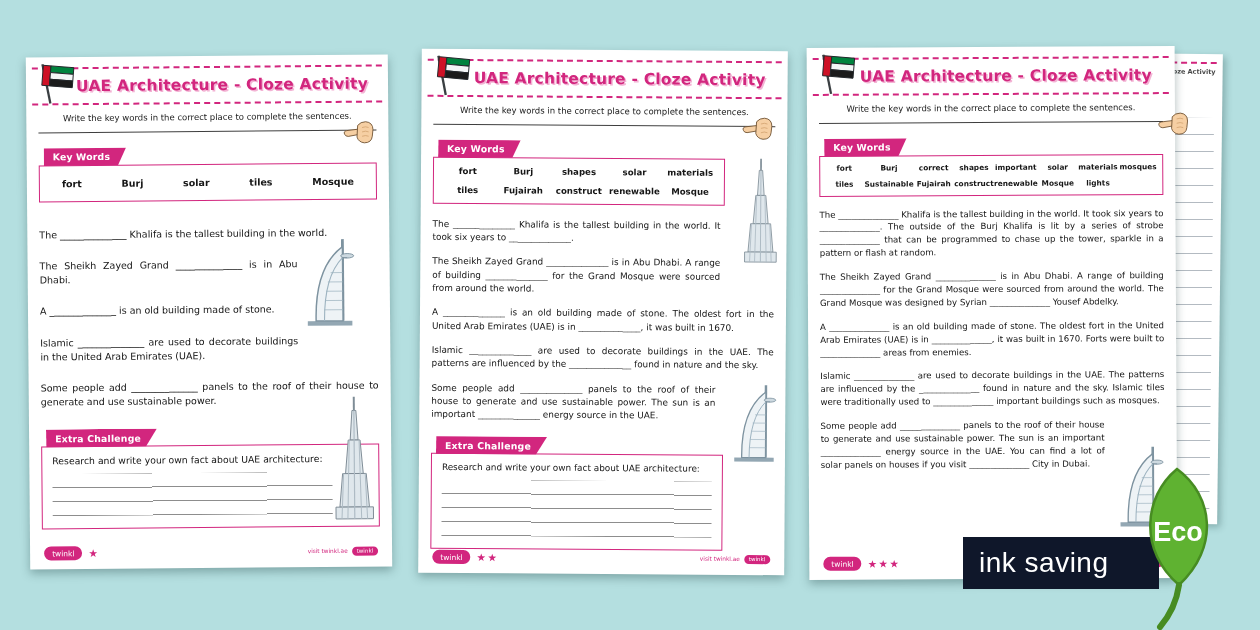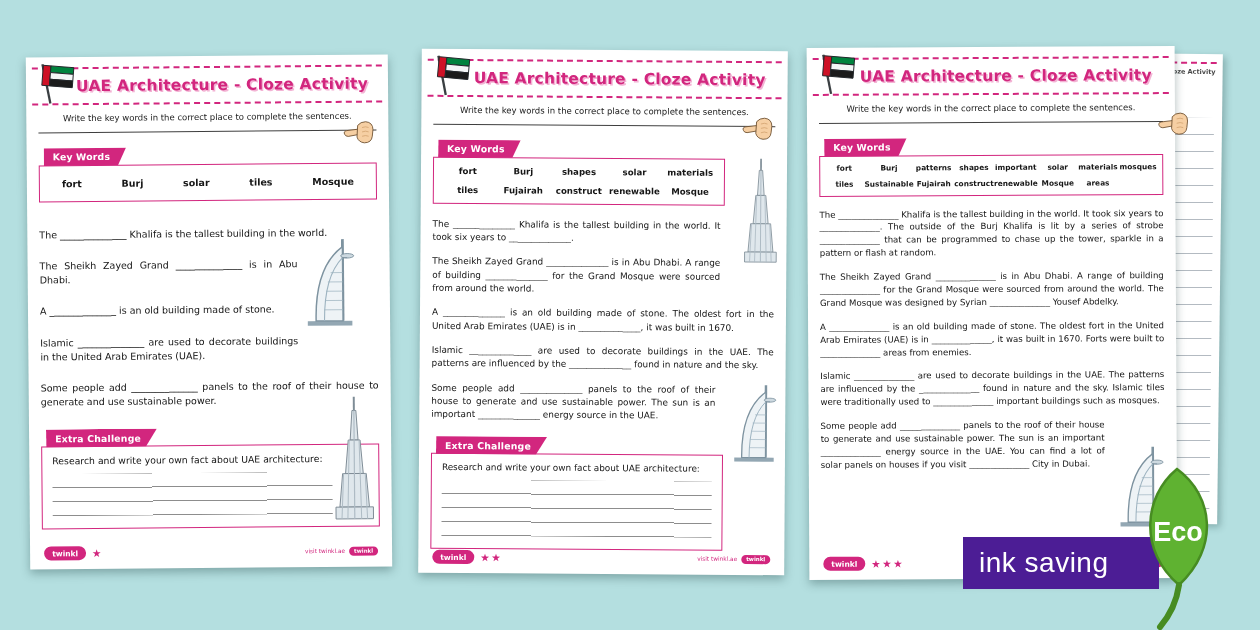--- a/index.html
+++ b/index.html
@@ -72,35 +72,35 @@
   .ec-box { padding:8px 10px 12px; }
   .ec-prompt { font-size:9.3px; color:#141414; }
   .s2 .ec-prompt { font-size:8.9px; }
   .write-lines { margin-top:8px; background:repeating-linear-gradient(to bottom, transparent 0 13px, #8d8d8d 13px 14px); }
   .s1 .write-lines { height:42px; margin-right:36px; }
   .s2 .write-lines { height:56px; }
   .s2 .ec-box { margin-right:50px; }
 
   .foot { position:absolute; left:14px; right:14px; bottom:9px; display:flex; justify-content:space-between; align-items:center; z-index:3; }
   .foot-left, .foot-right { display:flex; align-items:center; }
-  .logo { background:#d2267e; color:#fff; font-weight:bold; font-size:7.5px; padding:2.5px 8px; border-radius:9px; }
+  .logo { background:#d2267e; color:#fff; font-weight:normal; font-size:7.5px; padding:2.5px 8px; border-radius:9px; }
   .logo.small { font-size:5.5px; padding:1.5px 5px; }
   .stars { color:#d2267e; font-size:10.5px; margin-left:6px; letter-spacing:1.5px; }
   .note { color:#d2267e; font-size:5.8px; margin-right:4px; }
 
   
   .behind { position:absolute; left:866px; top:52px; width:354px; height:470px; background:#fff;
             box-shadow:3px 3px 7px rgba(25,60,60,.3); transform:rotate(0.7deg); z-index:2; }
   .behind .dash { margin-top:8px; }
   .behind-title { position:absolute; top:14px; right:7px; font-size:6.5px; font-weight:bold; color:#4a4a4a; }
   .behind-lines { position:absolute; left:12px; right:8px; top:64px; bottom:14px;
                   background:repeating-linear-gradient(to bottom, transparent 0 16px, #b3bac1 16px 17px); }
 
   
-  .eco-bar { position:absolute; left:963px; top:537px; width:196px; height:52px; background:#4c1d95;
+  .eco-bar { position:absolute; left:963px; top:537px; width:196px; height:52px; background:#0f172a;
              z-index:6; display:flex; align-items:center; padding-left:16px; }
   .eco-bar span { color:#fff; font-size:28px; font-family:"Liberation Sans", sans-serif; letter-spacing:.5px; }
   .eco-leaf { position:absolute; left:1126px; top:464px; width:102px; height:166px; z-index:7; }
 </style>
 </head>
 <body>
 
 <svg width="0" height="0" style="position:absolute" aria-hidden="true">
   <defs>
     <symbol id="sym-flag" viewBox="0 0 44 46">
@@ -285,33 +285,33 @@
     <span>Write the key words in the correct place to complete the sentences.</span>
     <svg class="hand">
         <use href="#sym-hand"></use>
       </svg>
   </div>
   <section class="kw">
     <div class="tab">Key Words</div>
     <div class="kw-box">
       <span class="kw-item">fort</span>
       <span class="kw-item">Burj</span>
-      <span class="kw-item">patterns</span>
+      <span class="kw-item">correct</span>
       <span class="kw-item">shapes</span>
       <span class="kw-item">important</span>
       <span class="kw-item">solar</span>
       <span class="kw-item">materials</span>
       <span class="kw-item">mosques</span>
       <span class="kw-item">tiles</span>
       <span class="kw-item">Sustainable</span>
       <span class="kw-item">Fujairah</span>
       <span class="kw-item">construct</span>
       <span class="kw-item">renewable</span>
       <span class="kw-item">Mosque</span>
-      <span class="kw-item">areas</span>
+      <span class="kw-item">lights</span>
     </div>
   </section>
   <section class="bodytext">
     <p class="sentence">The ______________ Khalifa is the tallest building in the world. It took six years to ______________. The outside of the Burj Khalifa is lit by a series of strobe ______________ that can be programmed to chase up the tower, sparkle in a pattern or flash at random.</p>
     <p class="sentence">The Sheikh Zayed Grand ______________ is in Abu Dhabi. A range of building ______________ for the Grand Mosque were sourced from around the world. The Grand Mosque was designed by Syrian ______________ Yousef Abdelky.</p>
     <p class="sentence">A ______________ is an old building made of stone. The oldest fort in the United Arab Emirates (UAE) is in ______________, it was built in 1670. Forts were built to ______________ areas from enemies.</p>
     <p class="sentence">Islamic ______________ are used to decorate buildings in the UAE. The patterns are influenced by the ______________ found in nature and the sky. Islamic tiles were traditionally used to ______________ important buildings such as mosques.</p>
     <p class="sentence prB">Some people add ______________ panels to the roof of their house to generate and use sustainable power. The sun is an important ______________ energy source in the UAE. You can find a lot of solar panels on houses if you visit ______________ City in Dubai.</p>
   </section>
   <svg class="illus arab">

